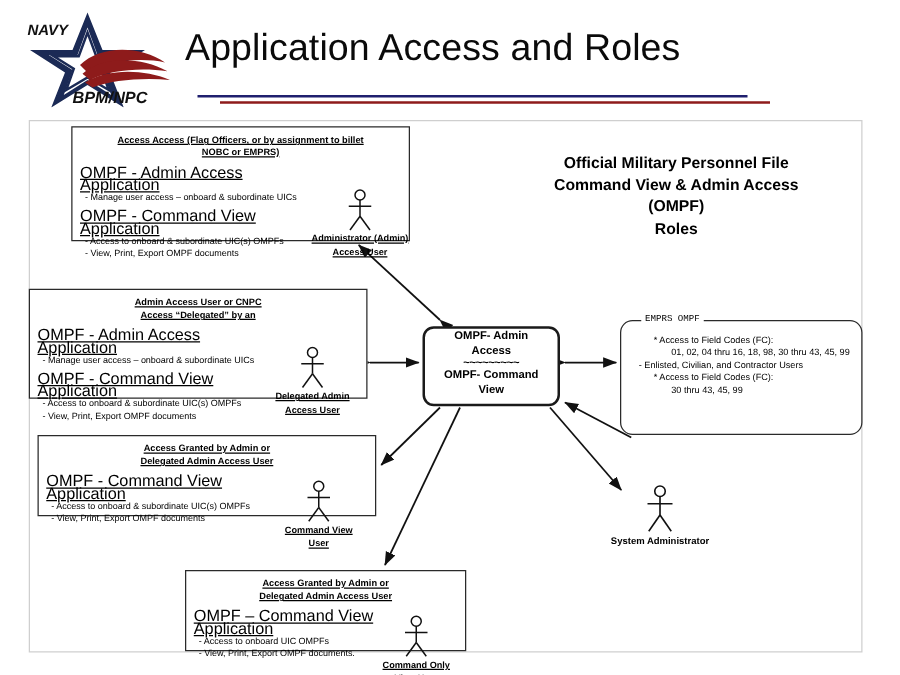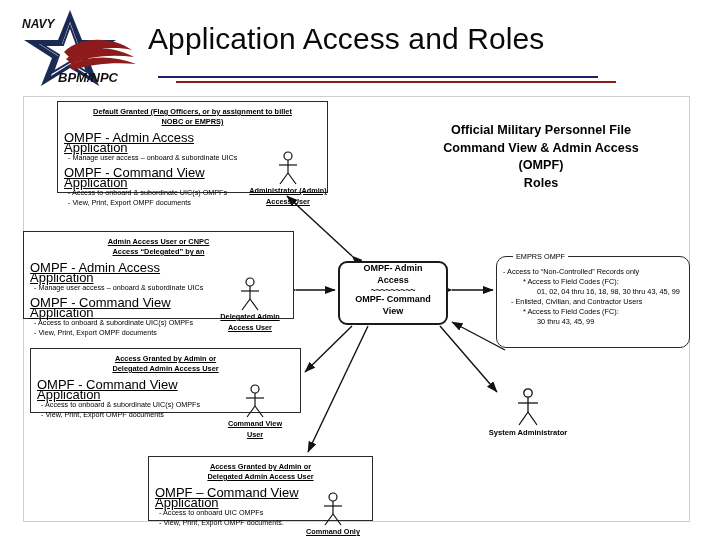--- a/index.html
+++ b/index.html
@@ -162,20 +162,21 @@
     background: #fff;
     padding: 10px 6px 4px 6px;
   }
   #emprs-label {
     position: absolute;
     left: 16px; top: -5px;
     background: #fff;
     padding: 0 3px;
     font-size: 7.3px;
     line-height: 9px;
+    font-family: Liberation Mono, monospace;
   }
   .emprs-line { font-size: 7.3px; line-height: 10px; }
   .ind1 { padding-left: 8px; }
   .ind2 { padding-left: 20px; }
   .ind3 { padding-left: 34px; }
 
   
   #right-heading {
     position: absolute;
     left: 396px; top: 122px;
@@ -255,21 +256,21 @@
 
 <div id="right-heading">
   <div>Official Military Personnel File</div>
   <div>Command View &amp; Admin Access</div>
   <div>(OMPF)</div>
   <div>Roles</div>
 </div>
 
 <div class="role-box" id="box-admin">
   <div class="rb-title">
-    <div>Default Granted (Flag Officers, or by assignment to billet</div>
+    <div>Access Access (Flag Officers, or by assignment to billet</div>
     <div>NOBC or EMPRS)</div>
   </div>
   <div class="rb-body">
     <div class="rb-lines">
       <div class="app-head">OMPF - Admin Access Application</div>
       <div class="app-item">- Manage user access – onboard &amp; subordinate UICs</div>
       <div class="app-head">OMPF - Command View Application</div>
       <div class="app-item">- Access to onboard &amp; subordinate UIC(s) OMPFs</div>
       <div class="app-item">- View, Print, Export OMPF documents</div>
     </div>
@@ -367,21 +368,20 @@
 <div id="center-box">
   <div class="cb-line">OMPF- Admin</div>
   <div class="cb-line">Access</div>
   <div class="cb-sep">~~~~~~~~~</div>
   <div class="cb-line">OMPF- Command</div>
   <div class="cb-line">View</div>
 </div>
 
 <div id="emprs-box">
   <div id="emprs-label">EMPRS OMPF</div>
-  <div class="emprs-line">- Access to “Non-Controlled” Records only</div>
   <div class="emprs-line ind2">* Access to Field Codes (FC):</div>
   <div class="emprs-line ind3">01, 02, 04 thru 16, 18, 98, 30 thru 43, 45, 99</div>
   <div class="emprs-line ind1">- Enlisted, Civilian, and Contractor Users</div>
   <div class="emprs-line ind2">* Access to Field Codes (FC):</div>
   <div class="emprs-line ind3">30 thru 43, 45, 99</div>
 </div>
 
 <div id="sysadmin">
   <svg class="stick" width="30" height="38" viewBox="0 0 30 38">
     <circle cx="15" cy="5" r="4.2" fill="none" stroke="#111" stroke-width="1.3"></circle>

